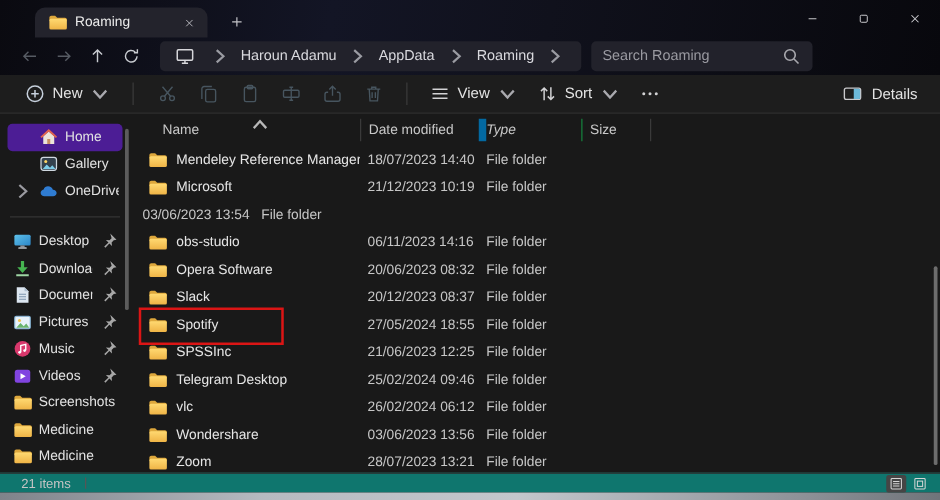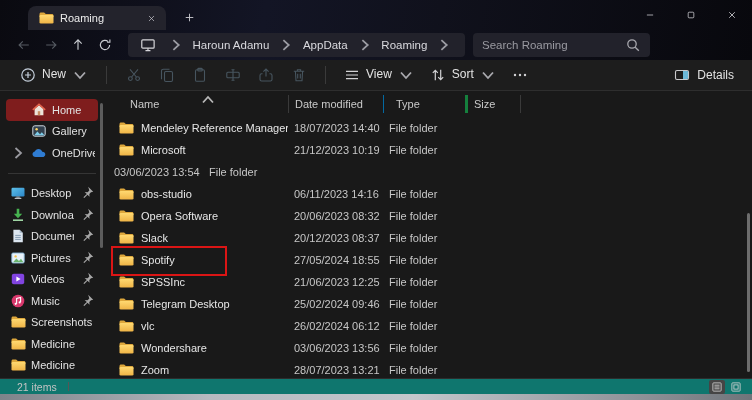--- a/index.html
+++ b/index.html
@@ -56,35 +56,35 @@
   .tb-ico.lit { color:#d2d2d4; }
   .tb-spacer { flex:1; }
   .tb-details { display:flex; align-items:center; gap:7px; color:#e3e3e3; font-size:12px; padding:4px 6px; }
   .tb-details .lead { width:16px; height:16px; color:#c9c9cc; }
 
   
   .main { display:flex; height:287px; position:relative; }
   .sidebar { width:108px; position:relative; padding-top:8px; flex:none; }
   .sb-item { height:21.5px; display:flex; align-items:center; margin:0 10px 0 6px; padding:0 3px 0 4px;
              border-radius:4px; gap:5px; color:#e2e2e2; font-size:11px; }
-  .sb-item.selected { background:#7f1d1d; }
+  .sb-item.selected { background:#4c1d95; }
   .sb-chevron { width:9px; height:9px; flex:none; color:#9a9aa0; }
   .sb-icon { width:15px; height:15px; flex:none; }
   .sb-label { flex:1; white-space:nowrap; overflow:hidden; }
   .sb-pin { width:11px; height:11px; flex:none; }
   .sb-divider { height:1px; background:#353535; margin:9px 12px 9px 8px; }
   .sb-scrollbar { position:absolute; top:12px; right:5px; width:3px; height:145px; background:#5c5c5c; border-radius:2px; }
 
   .filearea { flex:1; position:relative; }
   .fl-header { height:26px; display:flex; align-items:center; color:#c9c9c9; font-size:11px; position:relative; }
   .hd { height:18px; display:flex; align-items:center; }
   .hd-name { width:180px; padding-left:22px; }
   .hd-date { width:95px; padding-left:6px; border-left:1px solid #3a3a3a; }
-  .hd-type { width:82px; padding-left:12px; border-left:1px solid #0369a1; }
-  .hd-size { width:55px; padding-left:6px; border-left:3px solid #15803d; }
+  .hd-type { width:82px; padding-left:0; border-left:6px solid #0369a1;font-style:italic; }
+  .hd-size { width:55px; padding-left:6px; border-left:1px solid #15803d; }
   .hd-end  { flex:1; border-left:1px solid #3a3a3a; }
   .sort-caret { position:absolute; left:92px; top:1px; width:9px; height:9px; color:#b8b8b8; }
 
   .fl-rows { position:absolute; top:26px; left:0; right:0; }
   .fl-row { height:22px; display:flex; align-items:center; position:relative; font-size:11px; }
   .cell { white-space:nowrap; overflow:hidden; }
   .cell-name { width:180px; display:flex; align-items:center; gap:7px; padding-left:10px; color:#e6e6e6; }
   .row-folder { width:15px; height:15px; flex:none; }
   .cell-date { width:95px; padding-left:6px; color:#c7c7c7; }
   .cell-type { width:82px; padding-left:6px; color:#c7c7c7; }
@@ -509,32 +509,32 @@
           <svg class="ic sb-icon">
             <use href="#icon-pictures"></use>
           </svg>
           <span class="sb-label">Pictures</span>
           <svg class="ic sb-pin">
             <use href="#icon-pin"></use>
           </svg>
         </div>
         <div class="sb-item">
           <svg class="ic sb-icon">
-            <use href="#icon-videos"></use>
-          </svg>
-          <span class="sb-label">Videos</span>
+            <use href="#icon-music"></use>
+          </svg>
+          <span class="sb-label">Music</span>
           <svg class="ic sb-pin">
             <use href="#icon-pin"></use>
           </svg>
         </div>
         <div class="sb-item">
           <svg class="ic sb-icon">
-            <use href="#icon-music"></use>
-          </svg>
-          <span class="sb-label">Music</span>
+            <use href="#icon-videos"></use>
+          </svg>
+          <span class="sb-label">Videos</span>
           <svg class="ic sb-pin">
             <use href="#icon-pin"></use>
           </svg>
         </div>
         <div class="sb-item">
           <svg class="ic sb-icon">
             <use href="#icon-folder"></use>
           </svg>
           <span class="sb-label">Screenshots</span>
         </div>

